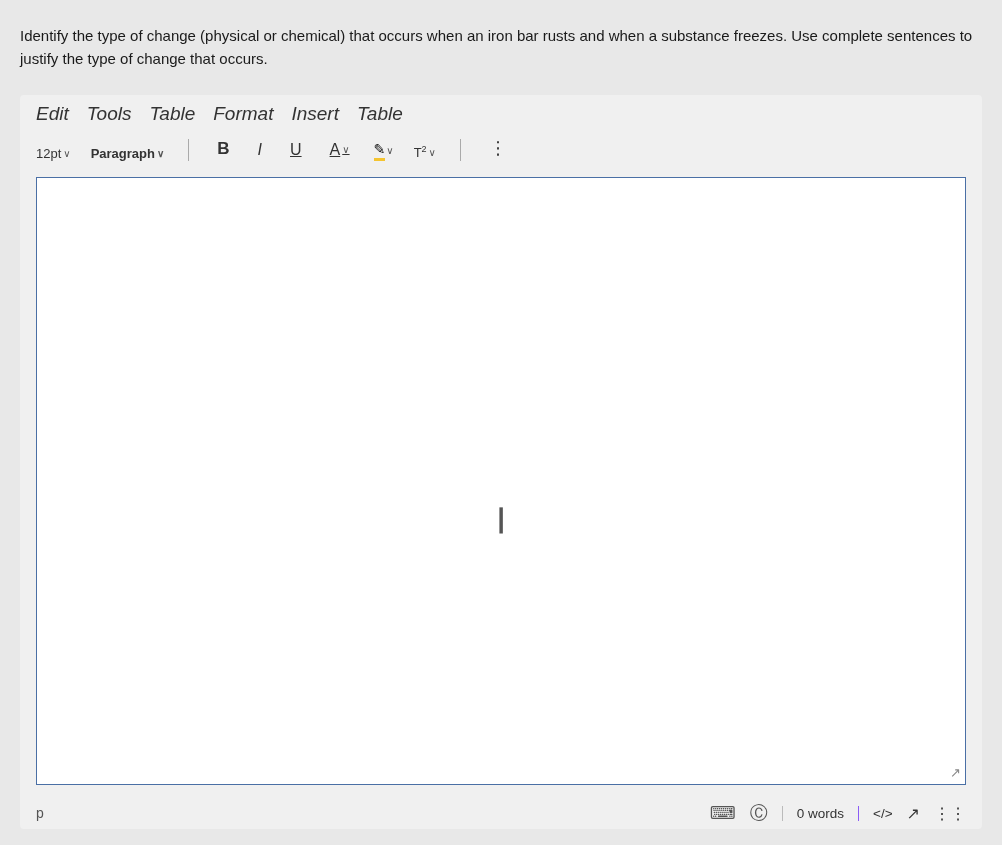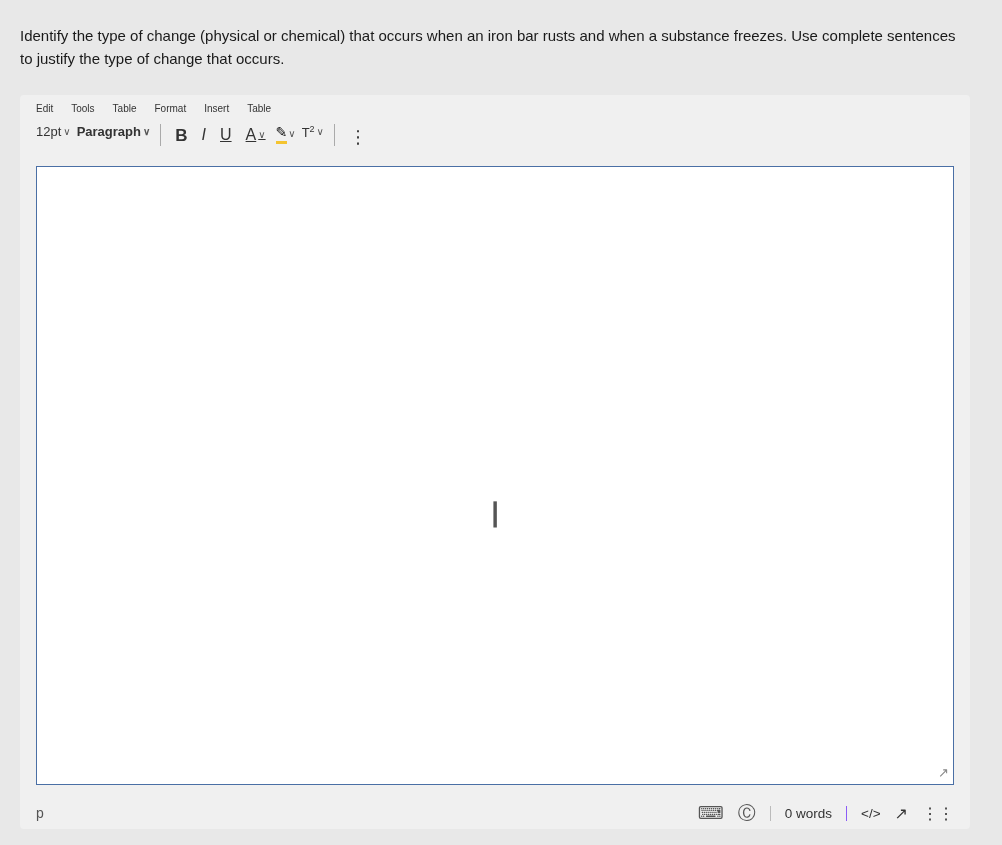--- a/index.html
+++ b/index.html
@@ -16,21 +16,21 @@
       overflow: hidden;
       position: relative;
     }
 
     .page-container {
       background-color: #e8e8e8;
       width: 100%;
       height: 100%;
       display: flex;
       flex-direction: column;
-      padding: 24px 32px 16px 20px;
+      padding: 24px 20px 16px 20px;
     }
 
     .question-text {
       font-size: 15px;
       color: #1a1a1a;
       line-height: 1.55;
       margin-bottom: 24px;
       font-weight: 400;
     }
 
@@ -41,34 +41,35 @@
       display: flex;
       flex-direction: column;
       padding: 0;
     }
 
     .menu-bar {
       display: flex;
       align-items: center;
       gap: 18px;
       padding: 8px 16px 6px 16px;
-      font-size: 10px;
-      color: #333;
+      font-size: 19px;
+      color: #333;
+      font-style: italic;
     }
 
     .menu-item {
       cursor: pointer;
       color: #333;
     }
 
     .toolbar {
       display: flex;
-      align-items: flex-start;
+      align-items: flex-end;
       padding: 4px 16px 8px 16px;
-      gap: 6px;
+      gap: 20px;
       border-bottom: none;
     }
 
     .toolbar-divider {
       width: 1px;
       height: 22px;
       background-color: #aaa;
       margin: 0 4px;
     }
 

